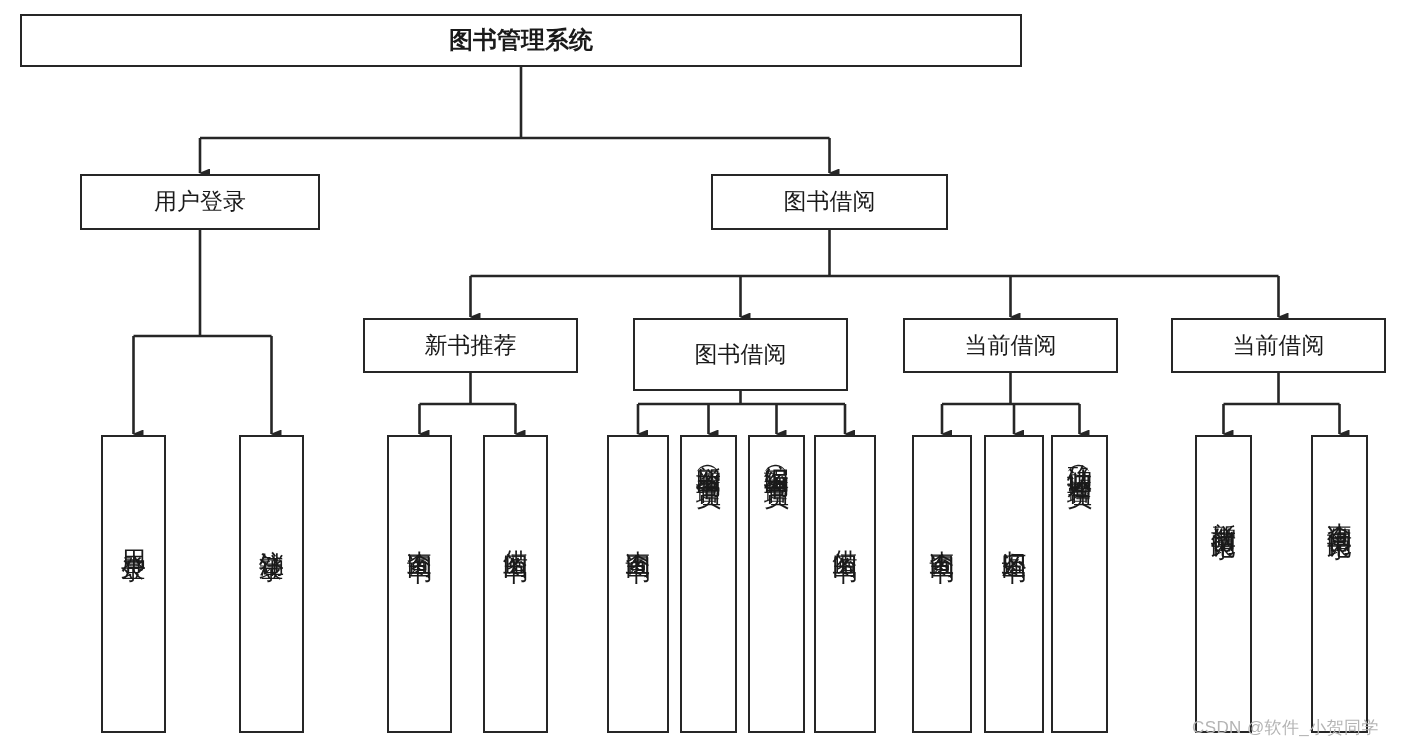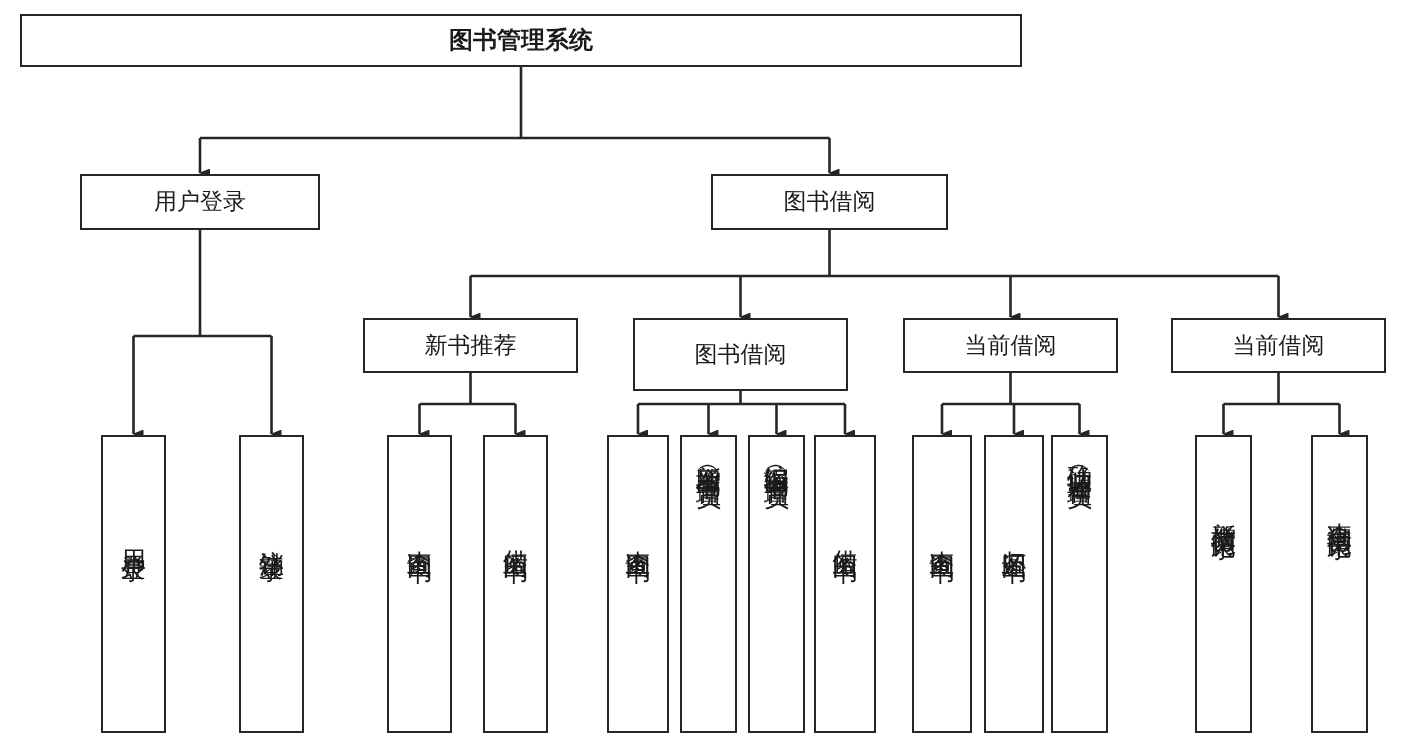--- a/index.html
+++ b/index.html
@@ -171,14 +171,15 @@
         <span class="node-label">确认归还（管理员）</span>
       </div>
       <div class="node-box node-vertical" style="left: 1195px; top: 435px; width: 57px; height: 298px; padding-top: 65px;">
         <span class="node-label">新增借阅记录</span>
       </div>
       <div class="node-box node-vertical" style="left: 1311px; top: 435px; width: 57px; height: 298px; padding-top: 65px;">
         <span class="node-label">查询借阅记录</span>
       </div>
     </div>
 
+  <div class="watermark" style="left: 1192px; top: 716px;">CSDN @软件_小贺同学</div>
 
 </div>
 
 </body></html>

